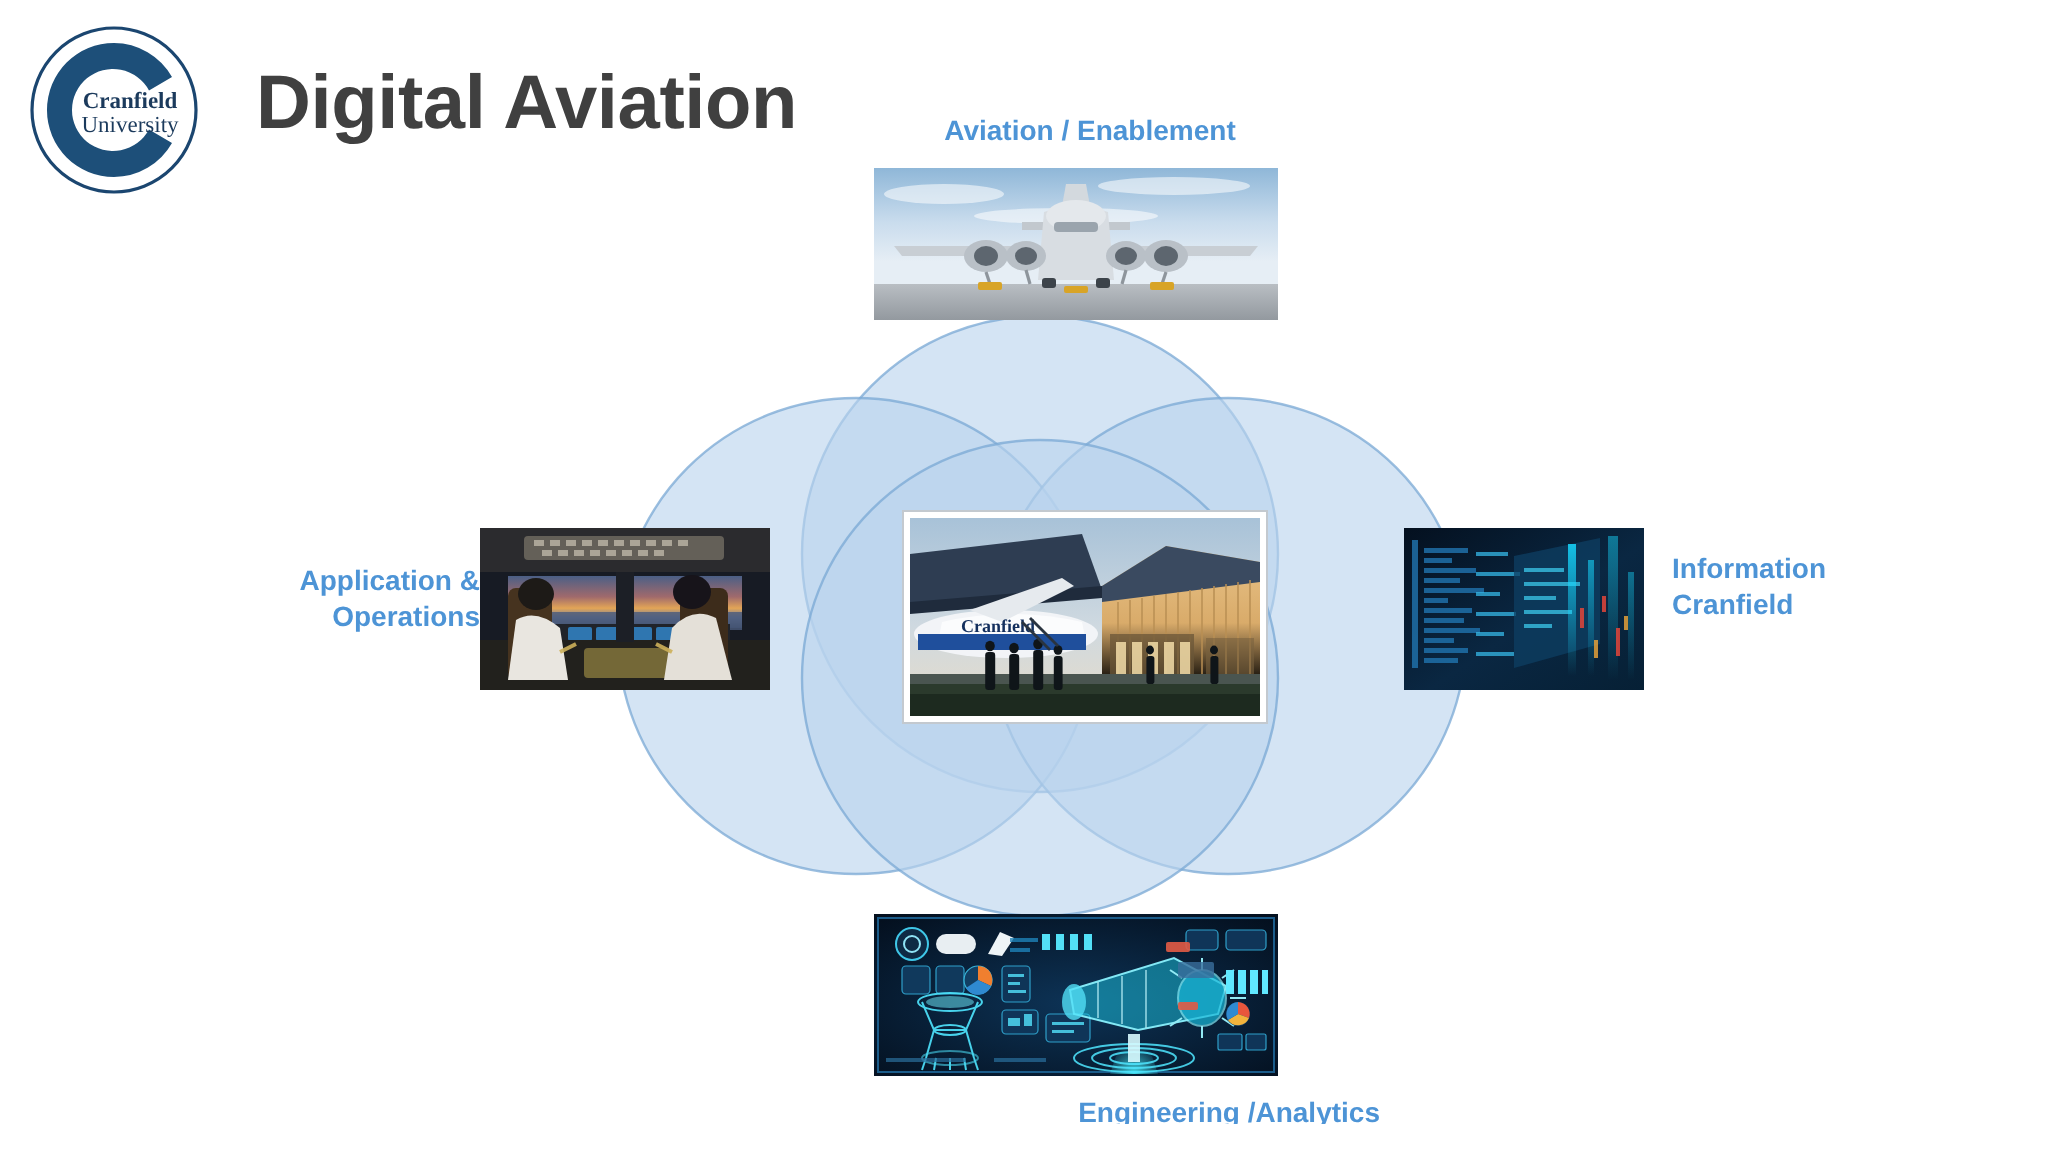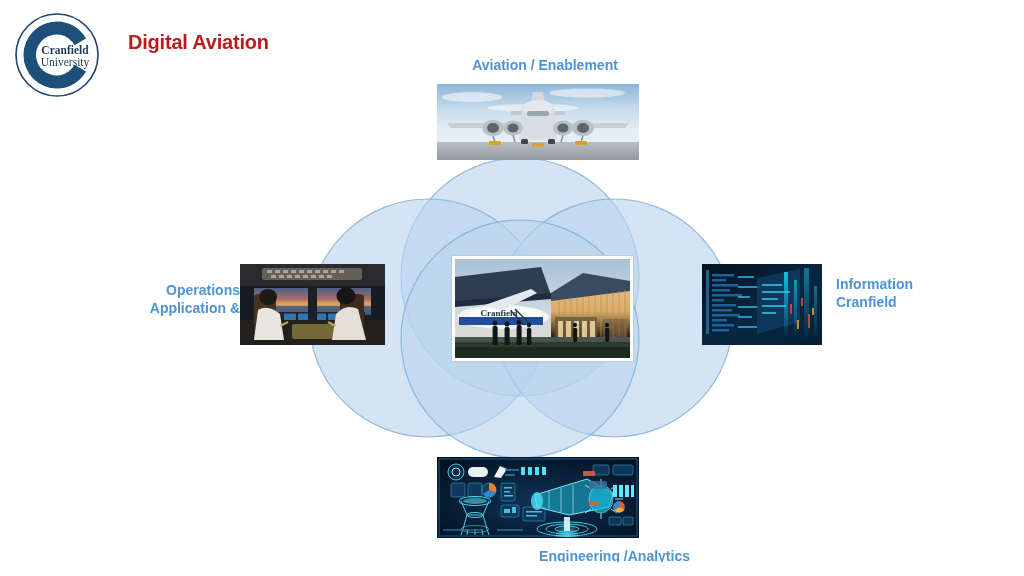--- a/index.html
+++ b/index.html
@@ -27,23 +27,23 @@
     width: 86px;
     height: 86px;
   }
   .logo svg { display: block; }
 
   
   .slide-title {
     position: absolute;
     left: 128px;
     top: 31px;
-    font-size: 20px;
+    font-size: 38px;
     font-weight: bold;
-    color: #b91c1c;
+    color: #404040;
     letter-spacing: -0.2px;
     white-space: nowrap;
   }
 
   
   .venn {
     position: absolute;
     left: 295px;
     top: 148px;
     width: 450px;
@@ -128,22 +128,22 @@
         <circle cx="133" cy="170" r="119"></circle>
         <circle cx="319" cy="170" r="119"></circle>
         <circle cx="225" cy="191" r="119"></circle>
       </g>
     </svg>
   </div>
 
   <div class="node-label label-top">Aviation / Enablement</div>
 
   <div class="node-label label-left">
+    <div>Application &amp;</div>
     <div>Operations</div>
-    <div>Application &amp;</div>
   </div>
 
   <div class="node-label label-right">
     <div>Information</div>
     <div>Cranfield</div>
   </div>
 
   <div class="node-label label-bottom">Engineering /Analytics</div>
 
   <div class="photo photo-top" title="Large four-engine military transport aircraft viewed head-on on an apron">

